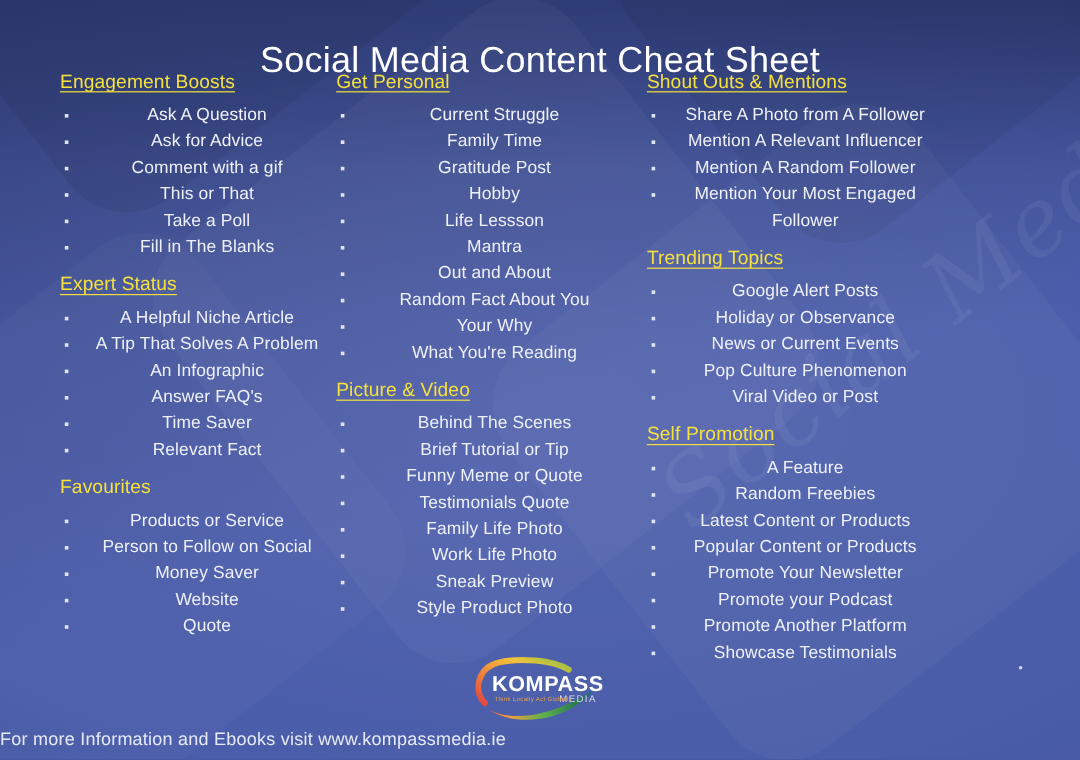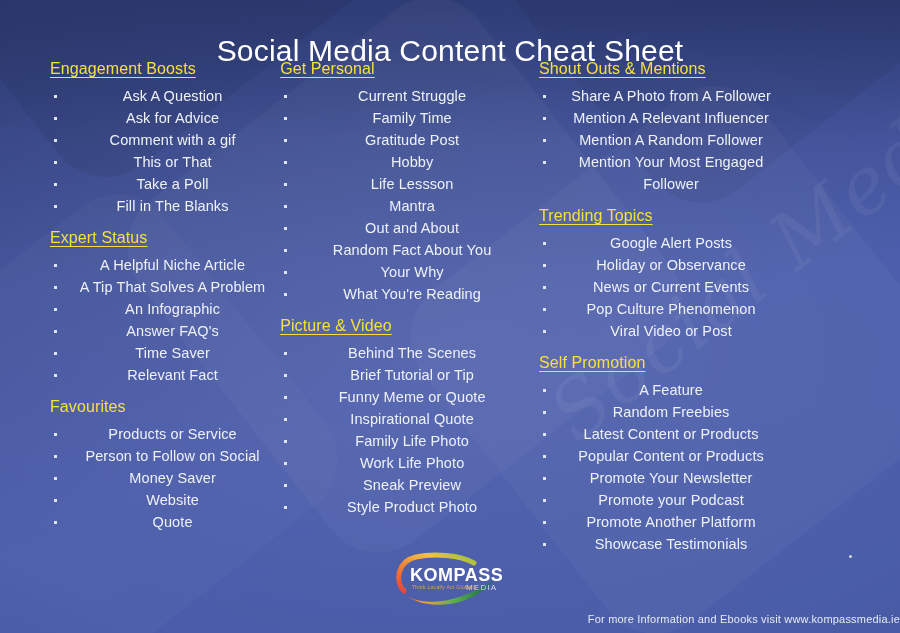--- a/index.html
+++ b/index.html
@@ -156,32 +156,32 @@
     width: 3px;
     height: 3px;
     background: #dfe4f1;
   }
 
   
   .footer {
     position: absolute;
     left: 0; right: 0;
     bottom: 8px;
-    text-align: right;
+    text-align: left;
   }
   .logo-wrap {
     width: 120px;
     height: 56px;
     margin: 0 auto 6px auto;
     position: relative;
   }
   .logo-svg { display: block; }
   .footer-note {
     color: #e6eaf5;
-    font-size: 11px;
+    font-size: 15px;
     letter-spacing: 0.2px;
   }
   .stray-dot {
     position: absolute;
     right: 48px;
     bottom: 75px;
     width: 3px;
     height: 3px;
     background: rgba(255,255,255,0.75);
     border-radius: 50%;
@@ -253,21 +253,21 @@
             <li><span class="bullet"></span><span>Your Why</span></li>
             <li><span class="bullet"></span><span>What You're Reading</span></li>
           </ul>
         </div>
         <div class="section">
           <div class="section-heading">Picture &amp; Video</div>
           <ul class="items">
             <li><span class="bullet"></span><span>Behind The Scenes</span></li>
             <li><span class="bullet"></span><span>Brief Tutorial or Tip</span></li>
             <li><span class="bullet"></span><span>Funny Meme or Quote</span></li>
-            <li><span class="bullet"></span><span>Inspirational Quote</span></li>
+            <li><span class="bullet"></span><span>Testimonials Quote</span></li>
             <li><span class="bullet"></span><span>Family Life Photo</span></li>
             <li><span class="bullet"></span><span>Work Life Photo</span></li>
             <li><span class="bullet"></span><span>Sneak Preview</span></li>
             <li><span class="bullet"></span><span>Style Product Photo</span></li>
           </ul>
         </div>
       </div>
     <div class="col col-3">
         <div class="section">
           <div class="section-heading">Shout Outs &amp; Mentions</div>

